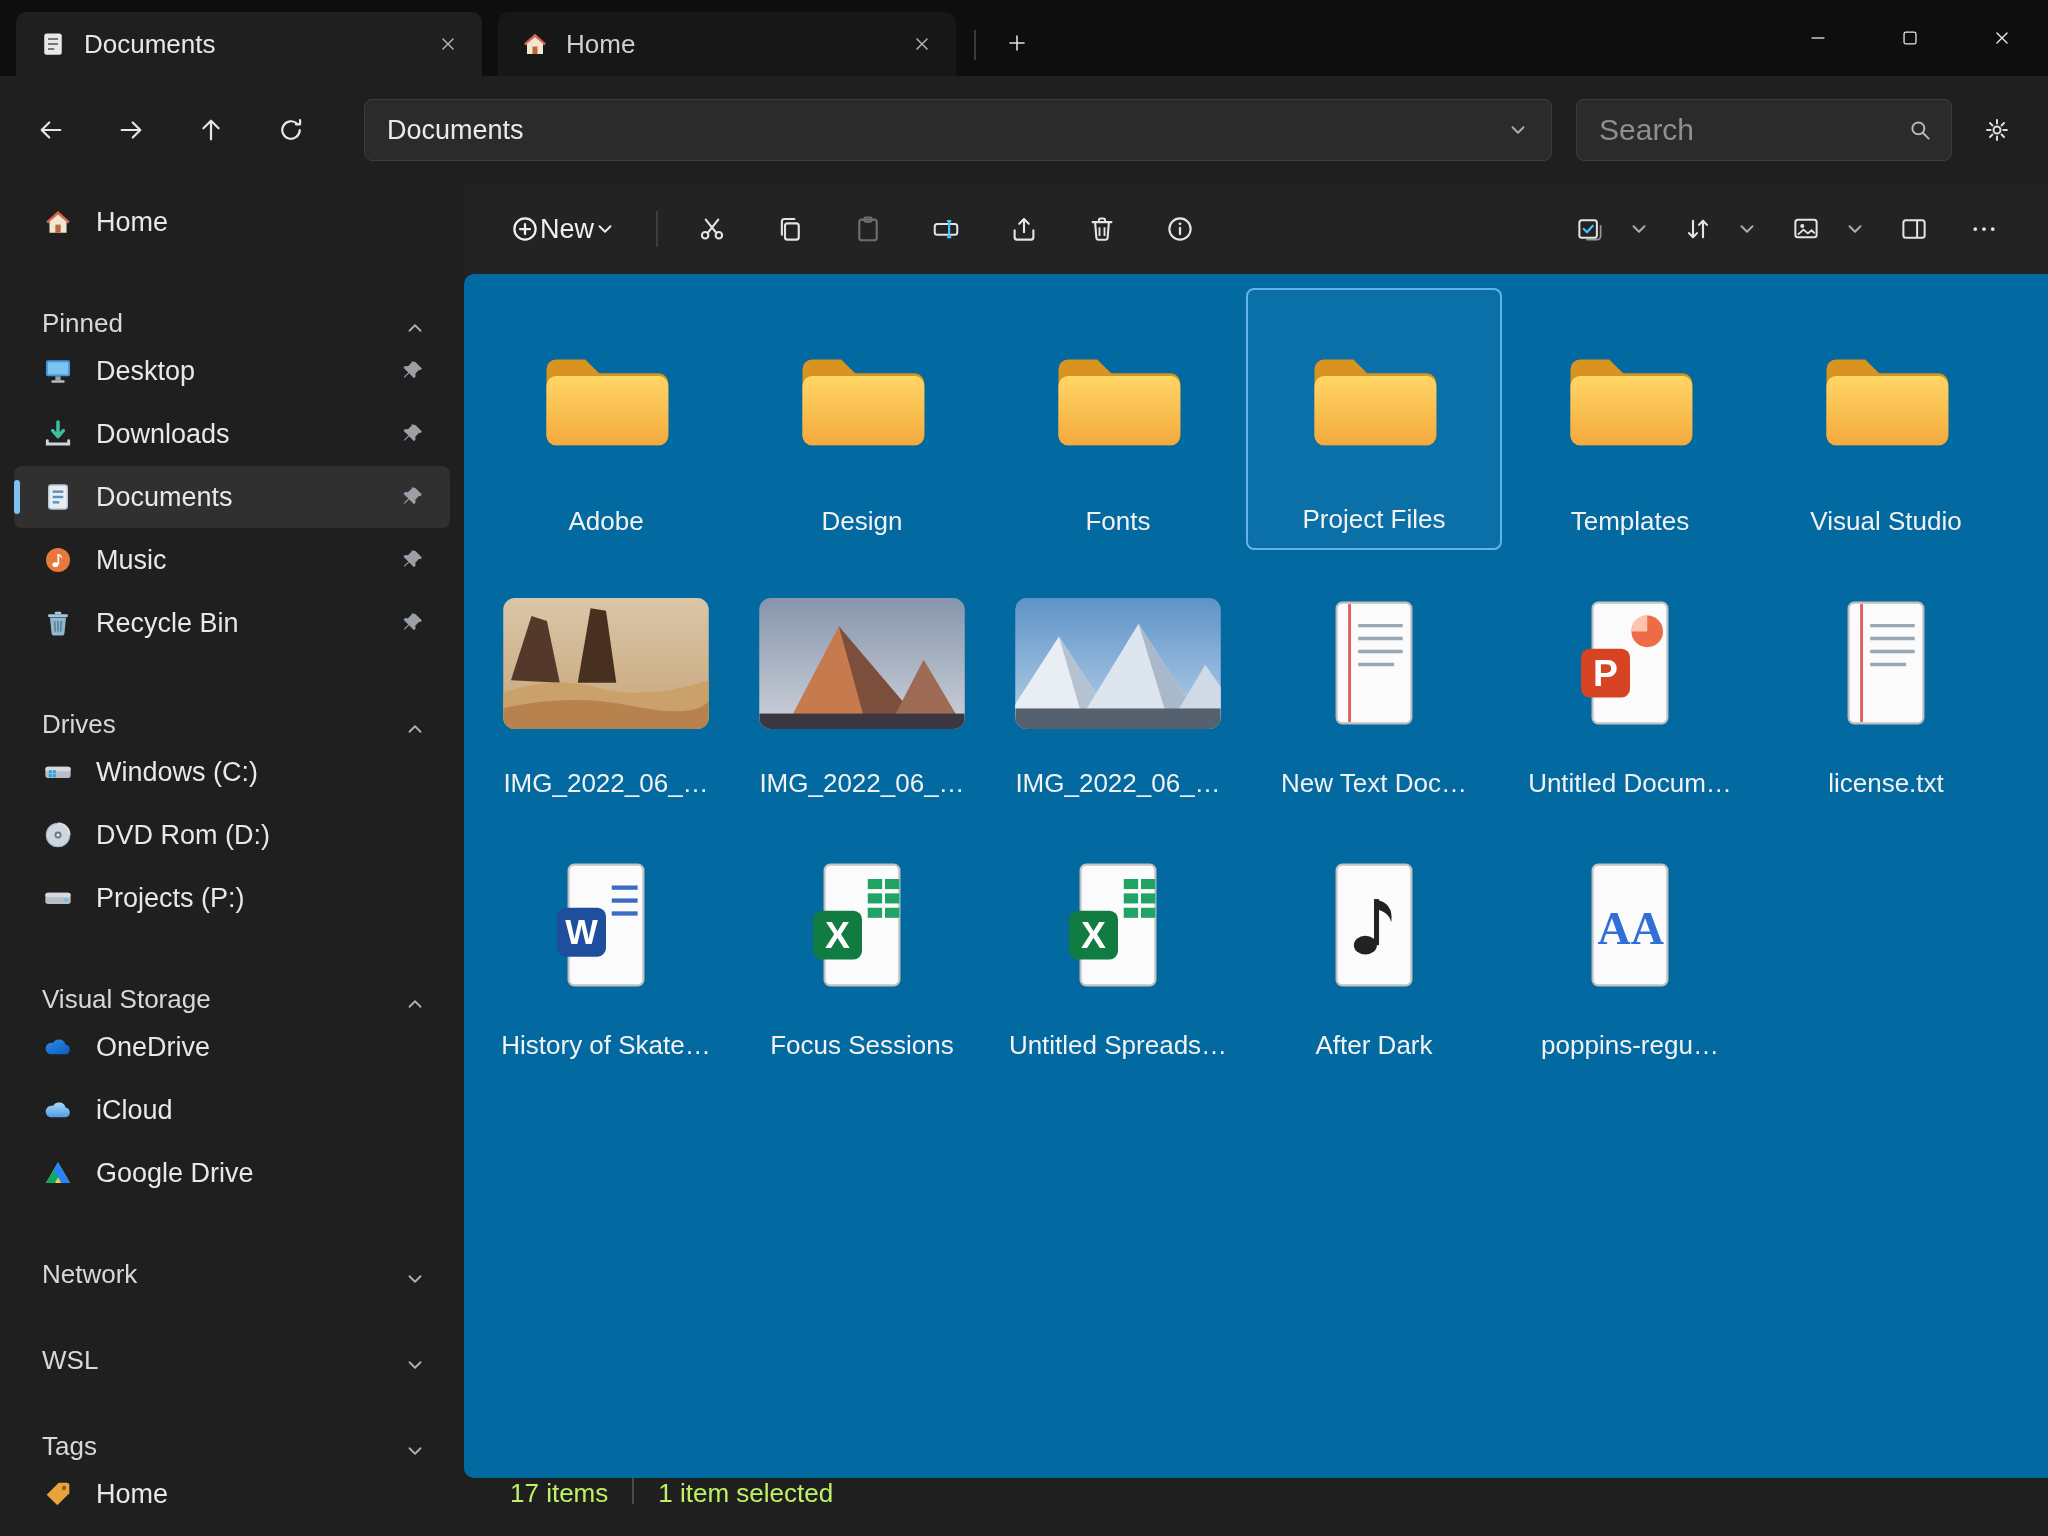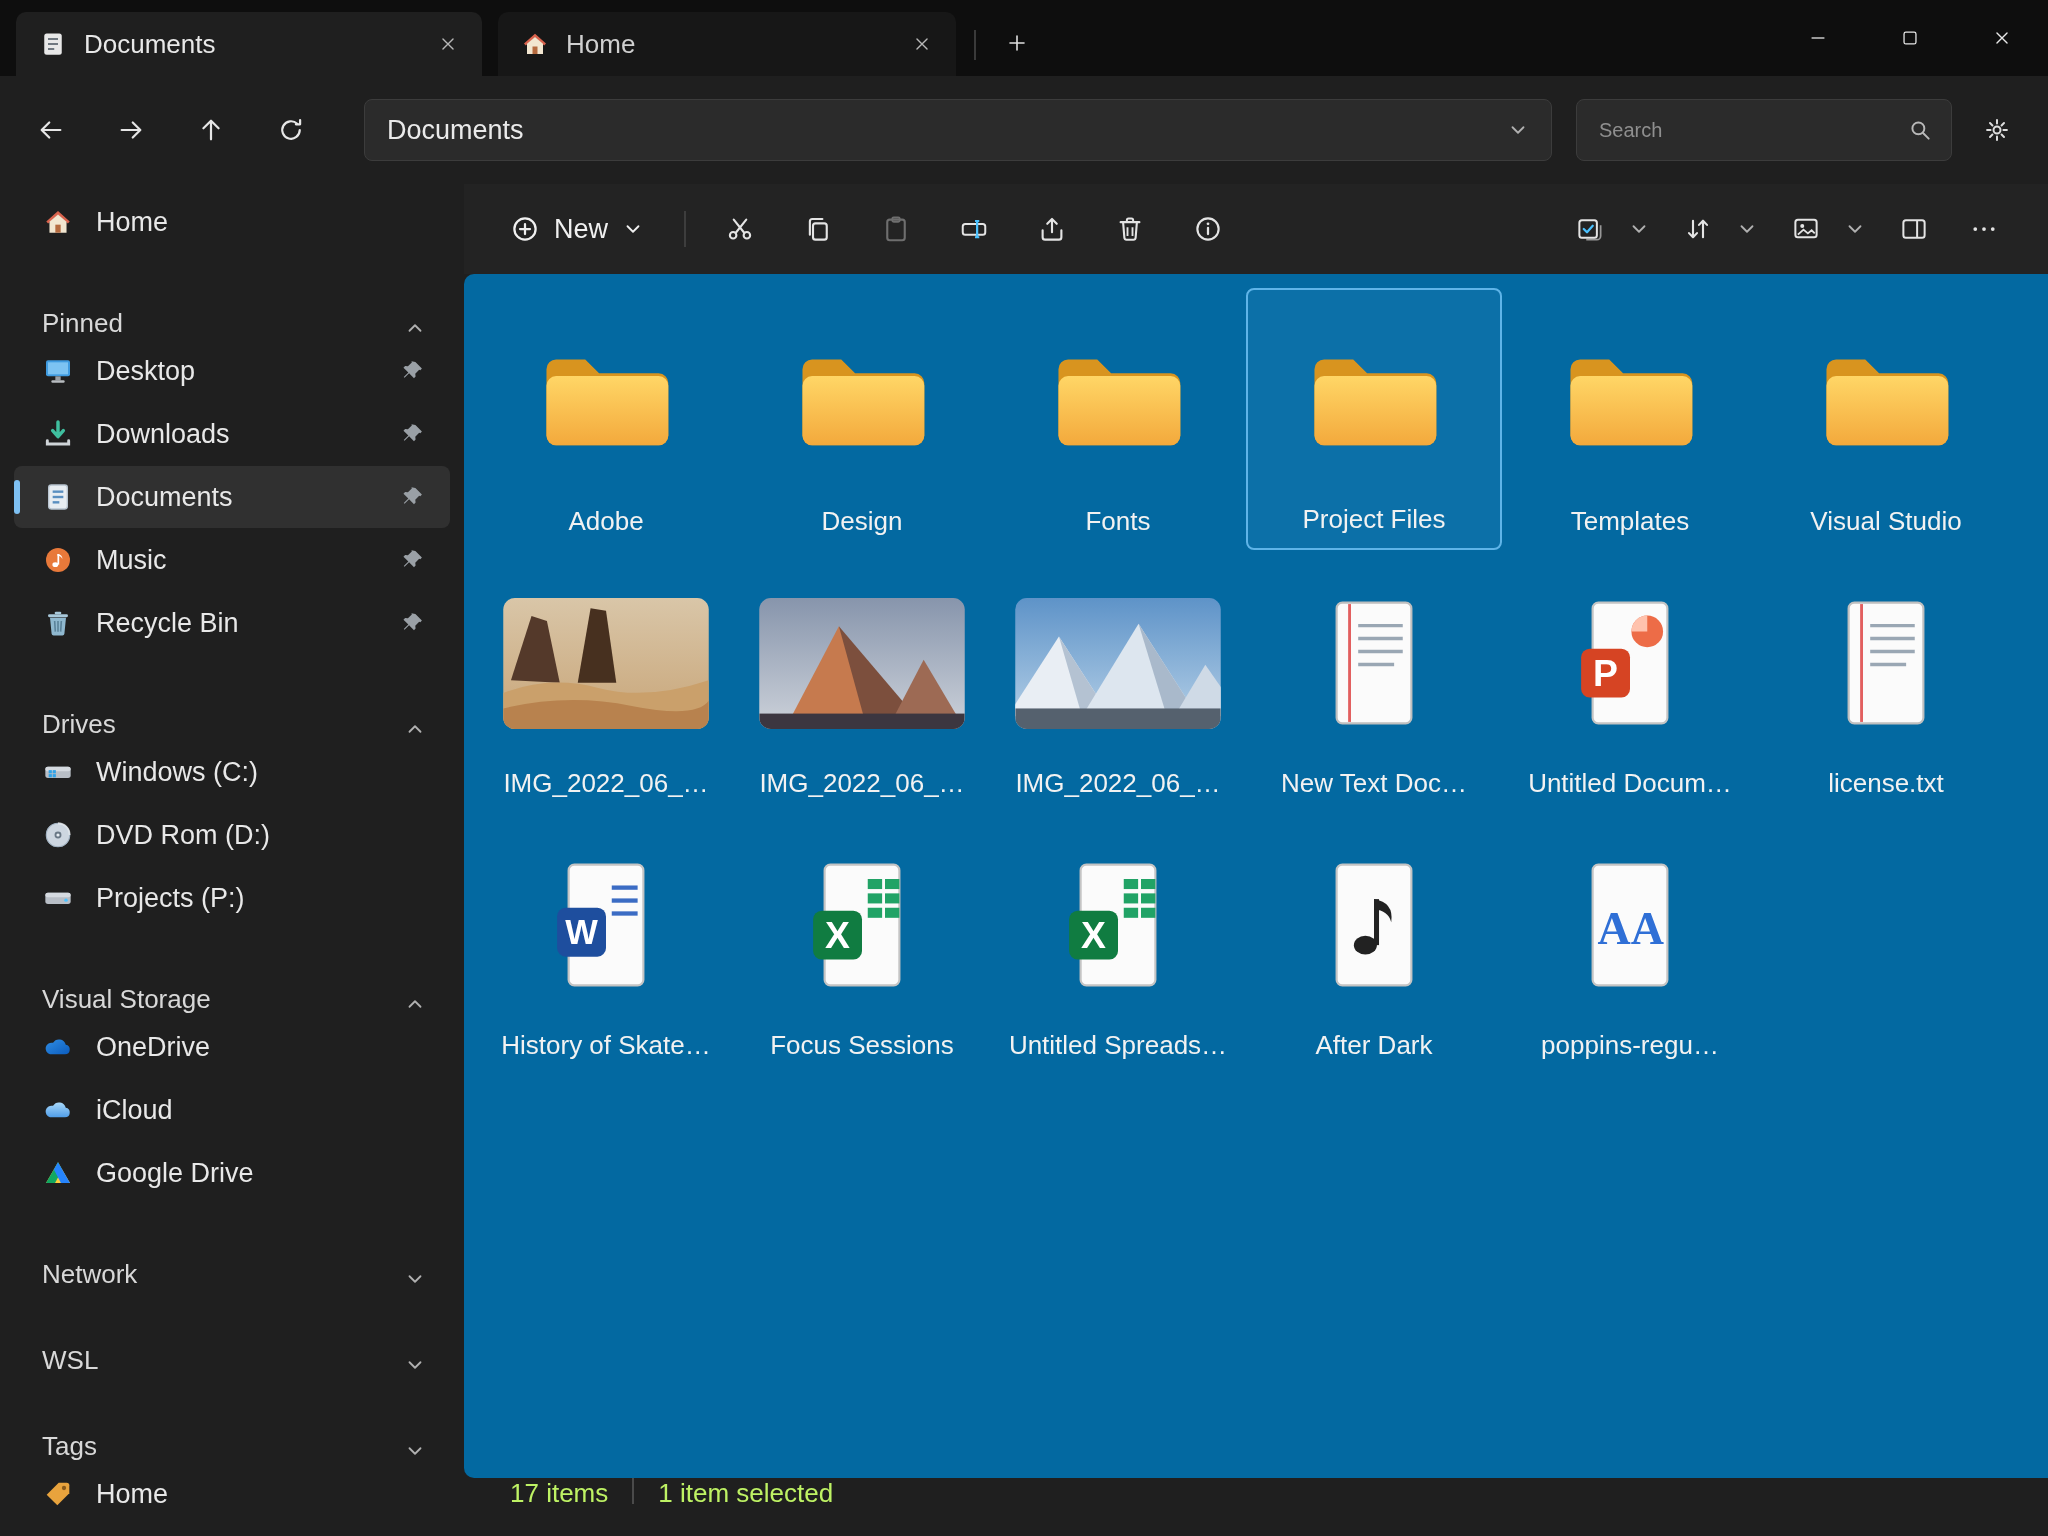--- a/index.html
+++ b/index.html
@@ -24,21 +24,21 @@
   .winbtn{width:92px;height:76px;display:flex;align-items:center;justify-content:center;color:#e8e8e8}
   .winbtn svg{width:22px;height:22px}
 
   
   .navbar{height:108px;background:#1f1f1f;display:flex;align-items:center;padding:0 20px;flex:0 0 auto}
   .nav-btn{width:62px;height:62px;border-radius:8px;display:flex;align-items:center;justify-content:center;color:#e6e6e6;margin-right:18px}
   .nav-btn svg{width:28px;height:28px}
   .addressbar{height:62px;width:1188px;margin-left:24px;background:#2b2b2b;border:1px solid #3c3c3c;border-radius:8px;display:flex;align-items:center;padding:0 22px;font-size:27px;color:#eaeaea}
   .addressbar .chev{margin-left:auto;color:#b0b0b0}
   .searchbox{height:62px;width:376px;margin-left:24px;background:#2b2b2b;border:1px solid #3c3c3c;border-radius:8px;display:flex;align-items:center;padding:0 18px 0 22px}
-  .searchbox input{flex:1;background:transparent;border:none;outline:none;font-size:20px;color:#14b8a6;font-family:inherit;min-width:0}
+  .searchbox input{flex:1;background:transparent;border:none;outline:none;font-size:30px;color:#14b8a6;font-family:inherit;min-width:0}
   .searchbox input::placeholder{color:#8f8f8f}
   .searchbox .sicon{width:26px;height:26px;color:#b8b8b8;flex:0 0 auto}
   .gear-btn{width:62px;height:62px;margin-left:14px;border-radius:8px;display:flex;align-items:center;justify-content:center;color:#dedede}
   .gear-btn svg{width:28px;height:28px}
   .chev{width:22px;height:22px;display:inline-block}
   .chev svg{width:22px;height:22px;display:block}
   .chev.up svg{transform:rotate(180deg)}
 
   
   .main{flex:1;display:flex;min-height:0}
@@ -48,21 +48,21 @@
   .side-item .slabel{white-space:nowrap;overflow:hidden}
   .side-item .pin{margin-left:auto;width:26px;height:26px;color:#9aa0a6;flex:0 0 auto}
   .side-item.selected{background:rgba(255,255,255,.08)}
   .side-item.selected::before{content:"";position:absolute;left:0;top:14px;bottom:14px;width:6px;border-radius:4px;background:#7ec0f2}
   .side-header{height:58px;margin:28px 14px 0;display:flex;align-items:flex-end;padding:0 24px 0 28px;color:#d8d8d8;font-size:26px}
   .side-header .chev{margin-left:auto;color:#b0b0b0}
 
   
   .content{flex:1;display:flex;flex-direction:column;min-width:0;background:#1f1f1f}
   .commandbar{height:90px;background:#232323;display:flex;align-items:center;padding:0 28px;flex:0 0 auto}
-  .cmd-new{display:flex;align-items:center;gap:14px;height:64px;padding:0 18px;border-radius:8px;color:#f0f0f0;font-size:27px}
+  .cmd-new{display:flex;align-items:center;gap:0;height:64px;padding:0 18px;border-radius:8px;color:#f0f0f0;font-size:27px}
   .cmd-new svg.main-ic{width:30px;height:30px}
   .cmd-sep{width:2px;height:36px;background:#3d3d3d;margin:0 22px}
   .cmd-btn{width:64px;height:64px;border-radius:8px;display:flex;align-items:center;justify-content:center;color:#e4e4e4;margin-right:14px}
   .cmd-btn svg{width:30px;height:30px}
   .cmd-btn.disabled{color:#6e6e6e}
   .cmd-right{margin-left:auto;display:flex;align-items:center;gap:6px;padding-right:4px}
   .cmd-right .cmd-btn{margin-right:0}
   .cmd-right .chev{color:#b0b0b0;margin-right:10px}
 
   .files{flex:1;background:#0369a1;border-top-left-radius:10px;border-bottom-left-radius:10px;padding:14px 0 0 14px;overflow:hidden}

